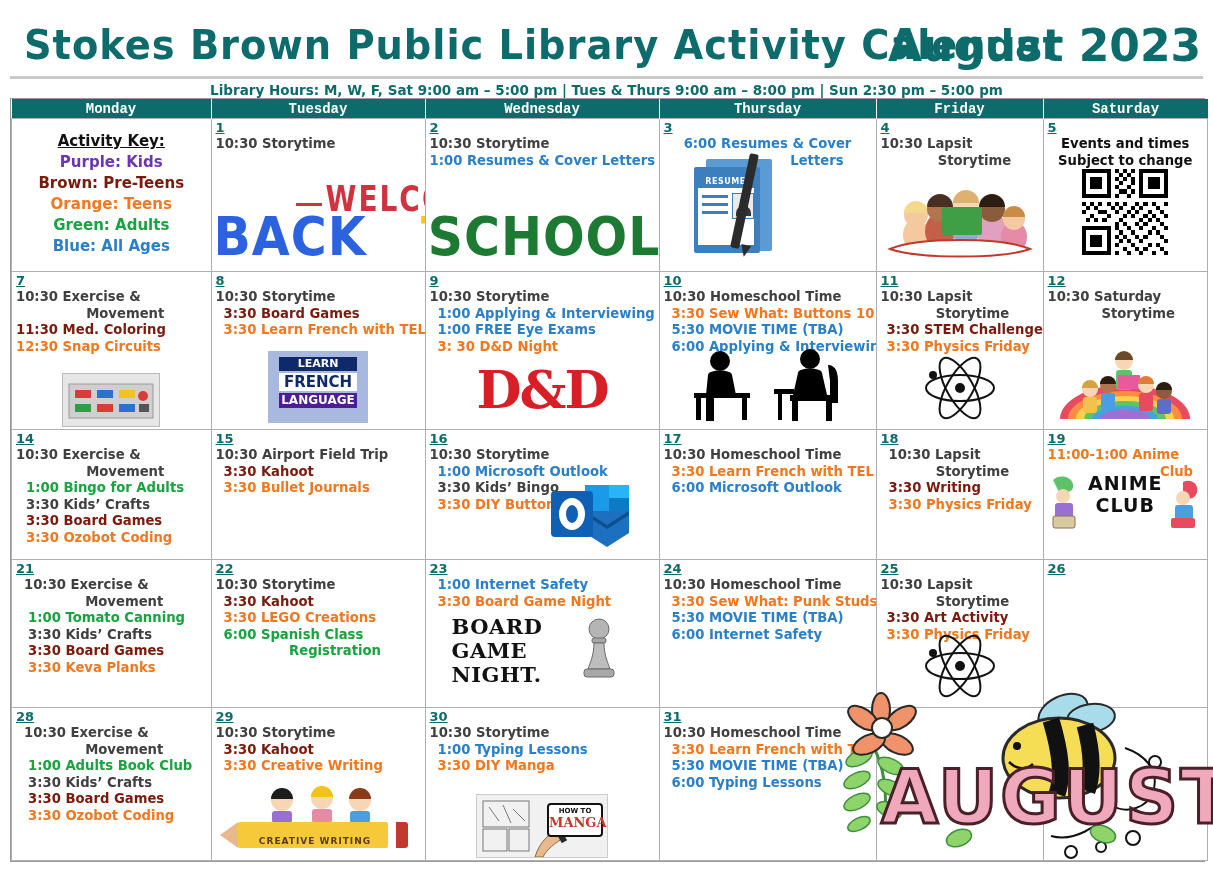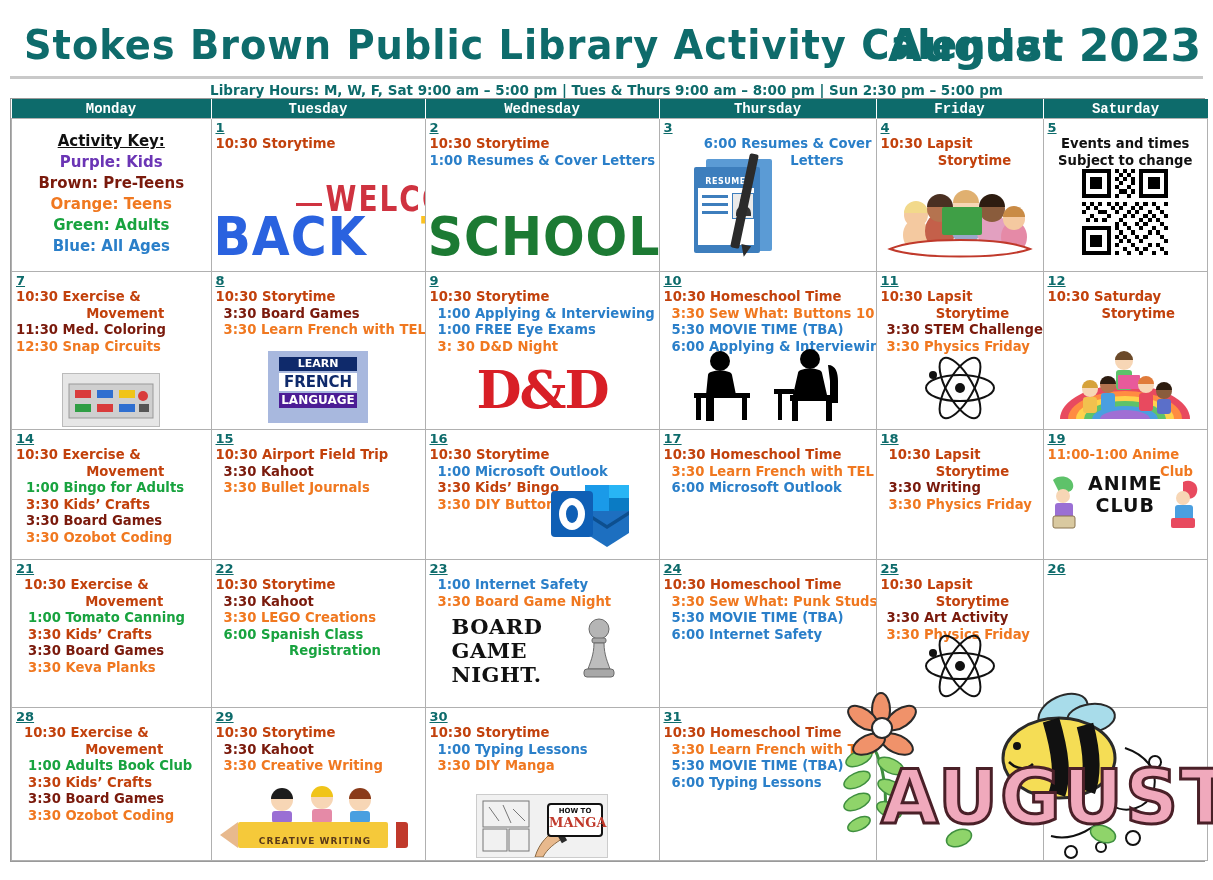--- a/index.html
+++ b/index.html
@@ -86,21 +86,21 @@
   }
   .ev{
     font-size:13.2px;font-weight:bold;
     font-family:"DejaVu Sans", sans-serif;
     line-height:16.5px;
     text-align:center;
     white-space:nowrap;
   }
   .ev.left{text-align:left;}
 
-  .c-kids{color:#c2410c;}
+  .c-kids{color:#404040;}
   .c-pre{color:#7a1a0c;}
   .c-teens{color:#f07820;}
   .c-adults{color:#18a33f;}
   .c-all{color:#2a7fc9;}
   .c-black{color:#111111;}
 
   
   .key{
     text-align:center;margin-top:10px;
   }
@@ -288,21 +288,21 @@
             <div class="ev c-all" style="text-align:left;padding-right:4px">1:00 Resumes &amp; Cover Letters</div>
             <div class="wbts" style="left:auto;right:-6px;width:240px">
               <div class="bigrow" style="left:auto;right:4px;top:30px">
                 <span class="sc">SCHOOL</span>
               </div>
             </div>
           </td>
 
           <td>
             <span class="daynum">3</span>
-            <div class="ev c-all" style="text-align:right">6:00 Resumes &amp; Cover</div>
+            <div class="ev c-all" style="text-align:center">6:00 Resumes &amp; Cover</div>
             <div class="ev c-all" style="text-align:right;padding-right:28px">Letters</div>
 
             <div class="resume">
               <div class="res-back"></div>
               <div class="res-front"></div>
               <div class="res-white"></div>
               <div class="res-band">
                   <span>RESUME</span>
                 </div>
               <div class="res-ph">

